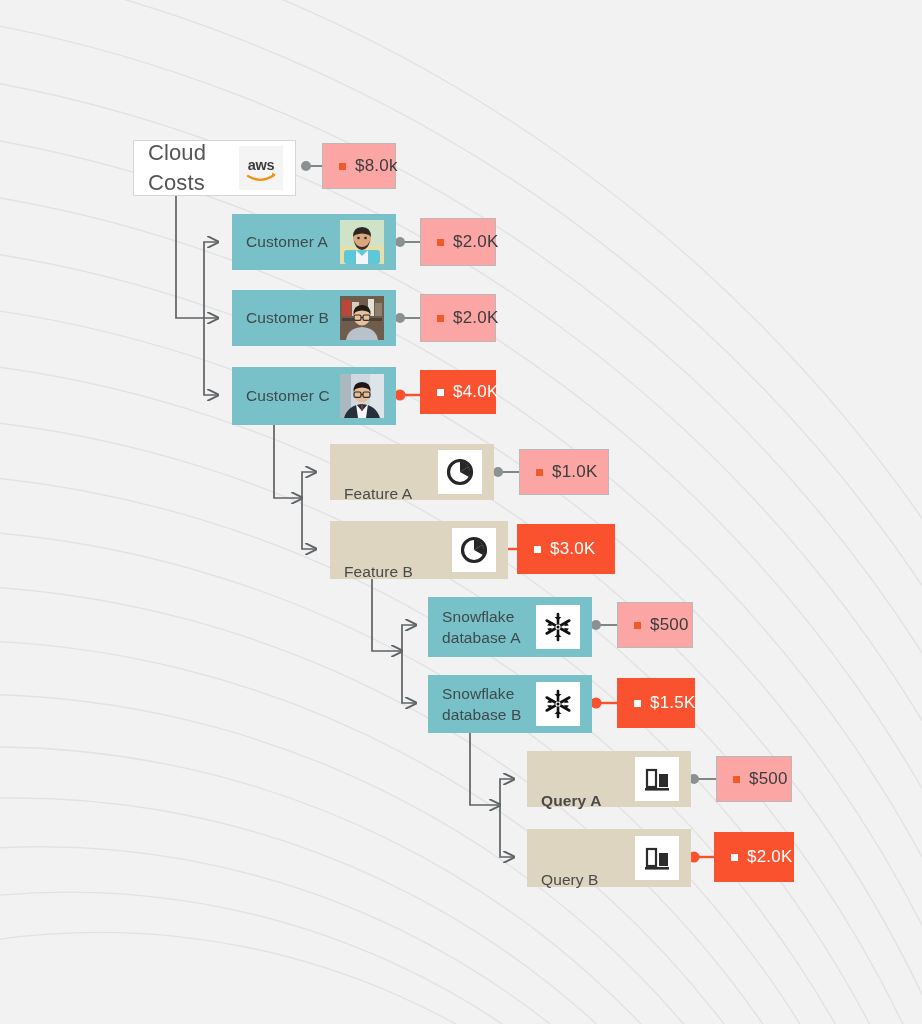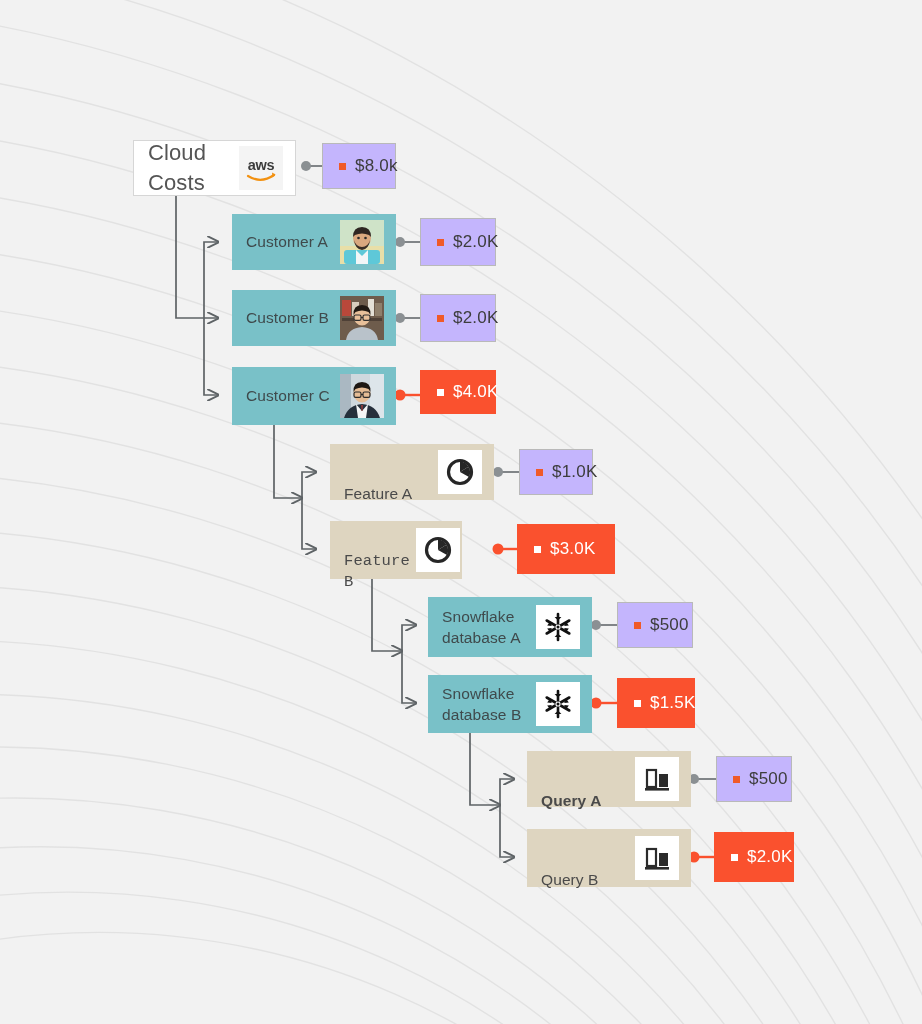--- a/index.html
+++ b/index.html
@@ -27,21 +27,21 @@
   .node.root .media{background:#fdba74;}
   .node.teal{background:#79c1c8;}
   .node.teal .label{color:#3f4a4c;}
   .node.tan{background:#ded5c0;}
   .node.tan .label{color:#4a4a4a;margin-top:44px;}
 
   .badge{
     position:absolute;box-sizing:border-box;display:flex;align-items:center;
     padding-left:16px;font-size:17px;letter-spacing:.2px;
   }
-  .badge.plain{background:#c4b5fd;border:1px solid #b9b9b9;color:#3d3d3d;}
+  .badge.plain{background:#fca5a5;border:1px solid #b9b9b9;color:#3d3d3d;}
   .badge.hot{background:#fa512e;border:1px solid #fa512e;color:#ffffff;}
   .badge .dot{
     width:7px;height:7px;margin-right:9px;flex:0 0 auto;display:block;
     background:#f05a28;
   }
   .badge.hot .dot{background:#ffffff;}
 </style>
 </head>
 <body>
 
@@ -195,21 +195,21 @@
     <span class="media">
       <svg viewBox="0 0 44 44" width="44" height="44">
         <rect width="44" height="44" fill="#ffffff"></rect>
         <circle cx="22" cy="22" r="11.5" fill="none" stroke="#262626" stroke-width="3.2"></circle>
         <path d="M 22 22 L 22 11.5 A 10.5 10.5 0 0 1 30.4 16.7 Z" fill="#262626"></path>
         <path d="M 22 22 L 30.4 16.7 A 10.5 10.5 0 0 1 31 27 Z" fill="#262626"></path>
       </svg>
     </span>
   </div>
 
-  <div class="node tan" style="left:330px;top:521px;width:132px;height:58px;font-family:Liberation Mono, monospace;">
+  <div class="node tan" style="left:330px;top:521px;width:178px;height:58px;">
     <span class="label">Feature B</span>
     <span class="media">
       <svg viewBox="0 0 44 44" width="44" height="44">
         <rect width="44" height="44" fill="#ffffff"></rect>
         <circle cx="22" cy="22" r="11.5" fill="none" stroke="#262626" stroke-width="3.2"></circle>
         <path d="M 22 22 L 22 11.5 A 10.5 10.5 0 0 1 30.4 16.7 Z" fill="#262626"></path>
         <path d="M 22 22 L 30.4 16.7 A 10.5 10.5 0 0 1 31 27 Z" fill="#262626"></path>
       </svg>
     </span>
   </div>
@@ -305,21 +305,21 @@
   <div class="badge plain" style="left:420px;top:294px;width:76px;height:48px;">
     <span class="dot"></span>
     <span>$2.0K</span>
   </div>
 
   <div class="badge hot" style="left:420px;top:370px;width:76px;height:44px;">
     <span class="dot"></span>
     <span>$4.0K</span>
   </div>
 
-  <div class="badge plain" style="left:519px;top:449px;width:74px;height:46px;">
+  <div class="badge plain" style="left:519px;top:449px;width:90px;height:46px;">
     <span class="dot"></span>
     <span>$1.0K</span>
   </div>
 
   <div class="badge hot" style="left:517px;top:524px;width:98px;height:50px;">
     <span class="dot"></span>
     <span>$3.0K</span>
   </div>
 
   <div class="badge plain" style="left:617px;top:602px;width:76px;height:46px;">

